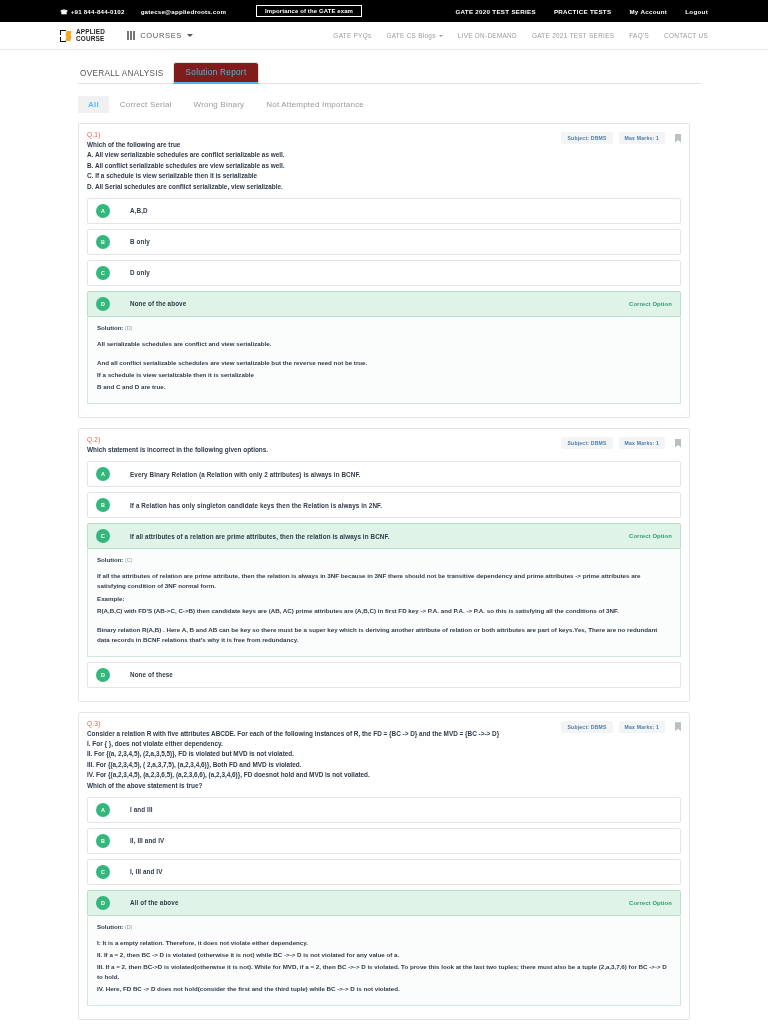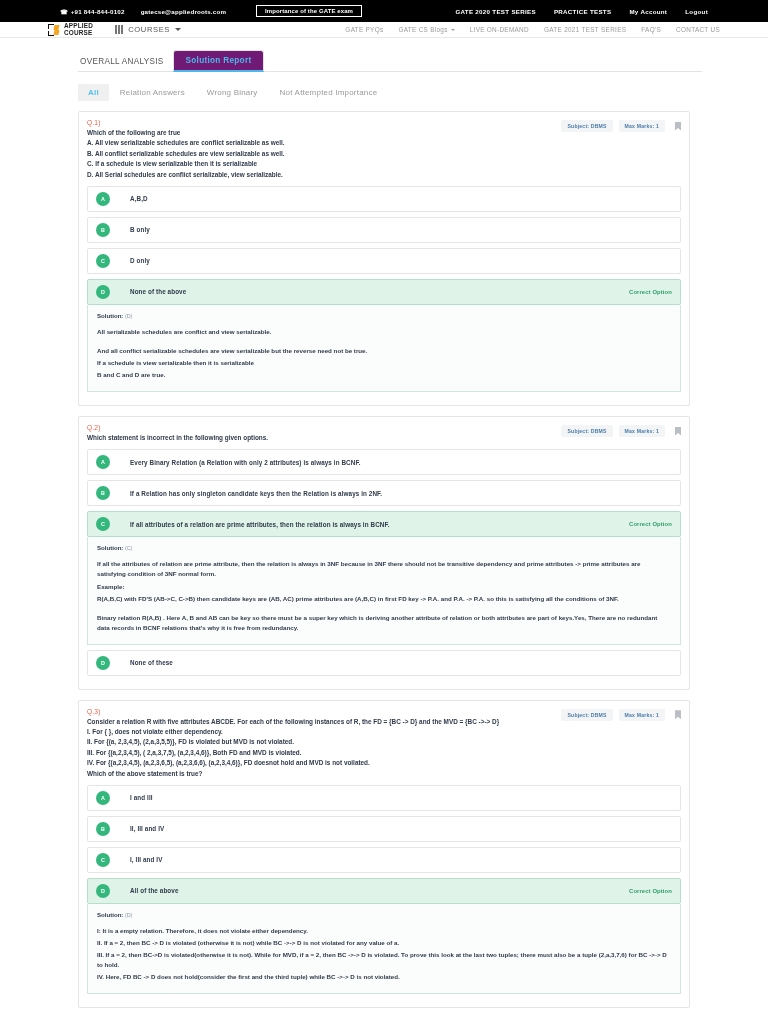--- a/index.html
+++ b/index.html
@@ -35,26 +35,26 @@
     font-size: 6px;
     font-weight: bold;
     color: #ffffff;
     letter-spacing: 0.1px;
   }
   .tb-right { margin-left: auto; display: flex; align-items: center; gap: 18px; }
   .tb-right span { font-size: 6.2px; font-weight: bold; letter-spacing: 0.3px; }
 
   
   .navbar {
-    height: 16px;
+    height: 28px;
     background: #ffffff;
     border-bottom: 1px solid #e8e8e8;
     display: flex;
     align-items: center;
-    padding: 0 48px;
+    padding: 0 60px;
   }
   .brand { display: flex; align-items: center; gap: 3px; }
   .brand-mark {
     width: 13px; height: 12px;
     position: relative;
     display: inline-block;
   }
   .brand-mark i {
     position: absolute;
     border: 1.6px solid #111;
@@ -81,25 +81,24 @@
   .nav-right .nv { font-size: 6.4px; color:#9a9a9a; letter-spacing:0.3px; display:flex; align-items:center; gap:3px;}
   .caret-sm { width:0;height:0;border-left:2.4px solid transparent;border-right:2.4px solid transparent;border-top:2.8px solid #9a9a9a; display:inline-block;}
 
   
   .tabs-wrap { padding: 12px 66px 0 78px; }
   .tabs-row { display:flex; align-items:flex-end; border-bottom:1px solid #e3e3e3; }
   .tab {
     font-size: 8.2px; color:#555; padding: 5px 9px 5px 2px; letter-spacing:0.3px;
   }
   .tab.active {
-    color:#4db8e8; background:#701a75;
+    color:#4db8e8; background:#7f1d1d;
     border:1px solid #e3e3e3; border-bottom:2px solid #4db8e8;
     padding: 5px 12px; margin-bottom:-1px; position:relative;
     border-radius: 3px 3px 0 0;
-    font-weight: bold;
   }
 
   .filters-row { display:flex; align-items:flex-start; gap:0px; margin-top: 12px; }
   .filter {
     font-size: 8px; color:#9a9a9a; padding: 4px 11px; letter-spacing:0.2px;
   }
   .filter.active { color:#55c1ea; background:#f0f0f0; font-weight:bold; padding:4px 10px;}
 
   
   .content { padding: 10px 78px 0 78px; }
@@ -229,21 +228,21 @@
     </div>
   </div>
 
   <div class="tabs-wrap">
     <div class="tabs-row">
       <div class="tab">OVERALL ANALYSIS</div>
       <div class="tab active">Solution Report</div>
     </div>
     <div class="filters-row">
       <div class="filter active">All</div>
-      <div class="filter">Relation Answers</div>
+      <div class="filter">Correct Serial</div>
       <div class="filter">Wrong Binary</div>
       <div class="filter">Not Attempted Importance</div>
     </div>
   </div>
 
   <div class="content" id="qlist">
       <div class="qcard">
         <div class="qhead">
           <div class="qbody">
             <div class="qnum">Q.1)</div>

